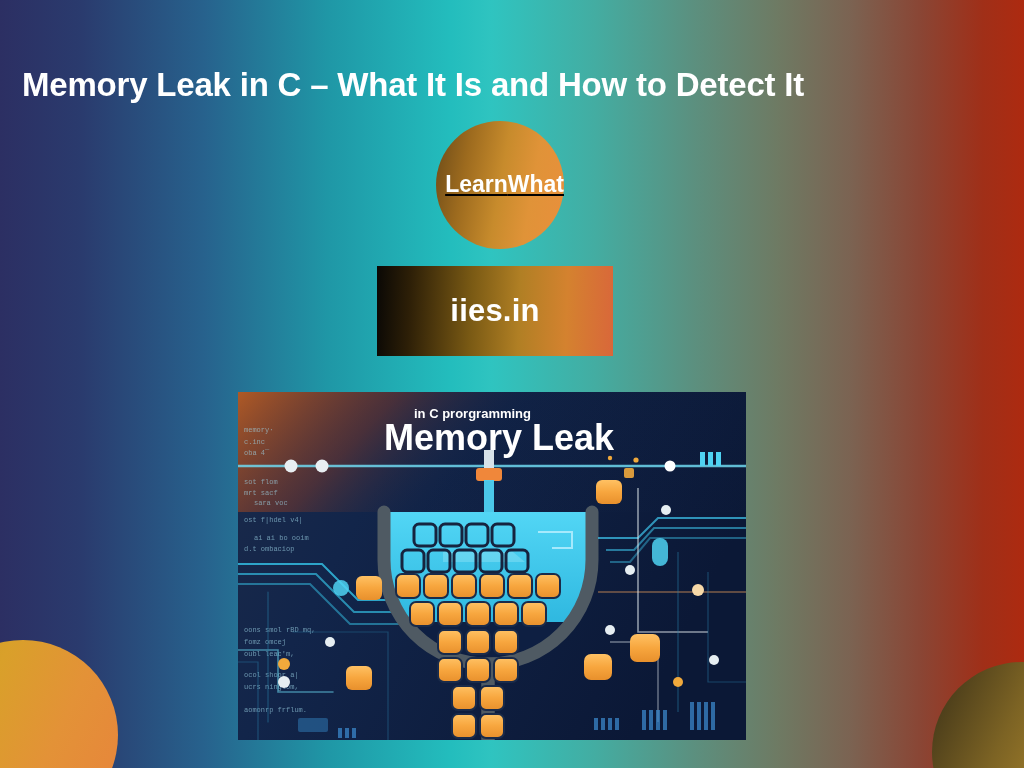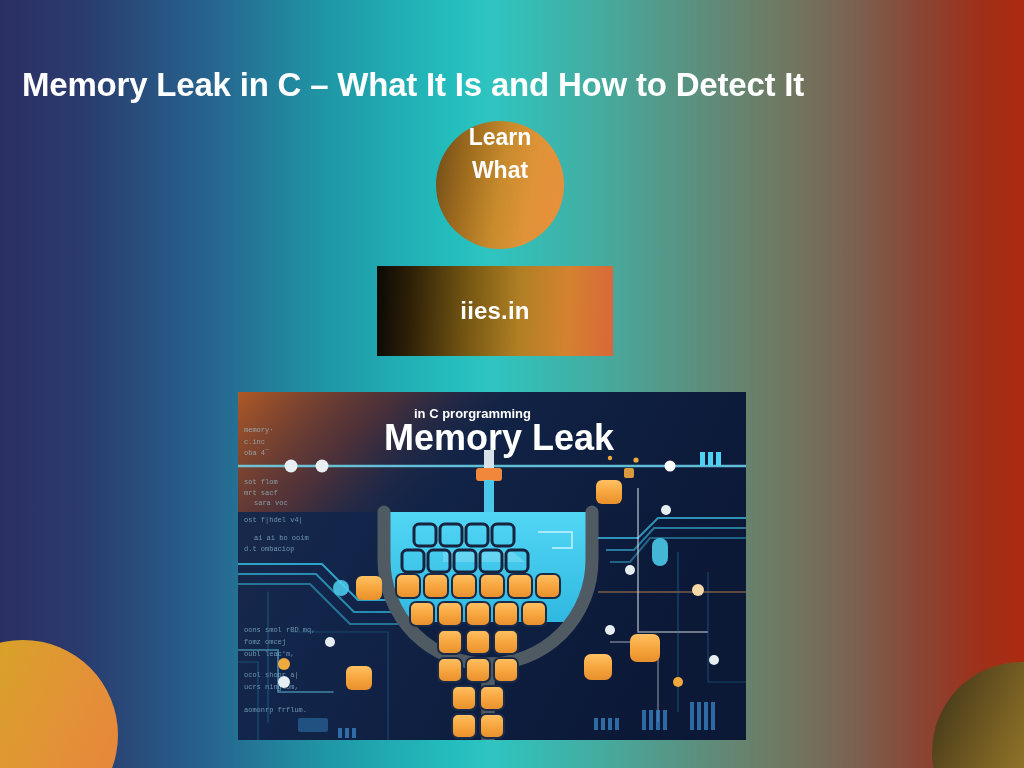--- a/index.html
+++ b/index.html
@@ -73,24 +73,25 @@
   
   #learn-more-badge {
     position: absolute;
     left: 436px;
     top: 121px;
     width: 128px;
     height: 128px;
     border-radius: 50%;
     background: linear-gradient(100deg, #6b4a18 0%, #9c6a1e 24%, #c78b2c 50%, #e09338 72%, #e98f3c 100%);
     display: flex;
-    flex-direction: column;
+    flex-direction: row;
     align-items: center;
-    justify-content: flex-start;
+    justify-content: flex-end;
     cursor: pointer;
+    text-decoration: underline;
   }
   #learn-more-badge .lm-line {
     color: #ffffff;
     font-size: 23px;
     font-weight: bold;
     line-height: 1.45;
     text-align: center;
   }
 
   
@@ -101,21 +102,21 @@
     width: 236px;
     height: 90px;
     background: linear-gradient(92deg, #0a0805 0%, #2d1f07 14%, #7a5a14 40%, #b07f24 60%, #d4822f 80%, #d9673a 100%);
     display: flex;
     align-items: center;
     justify-content: center;
     cursor: pointer;
   }
   #site-banner .banner-text {
     color: #ffffff;
-    font-size: 24px;
+    font-size: 31px;
     font-weight: bold;
     letter-spacing: 0.2px;
   }
 
   
   #illustration {
     position: absolute;
     left: 238px;
     top: 392px;
     width: 508px;

